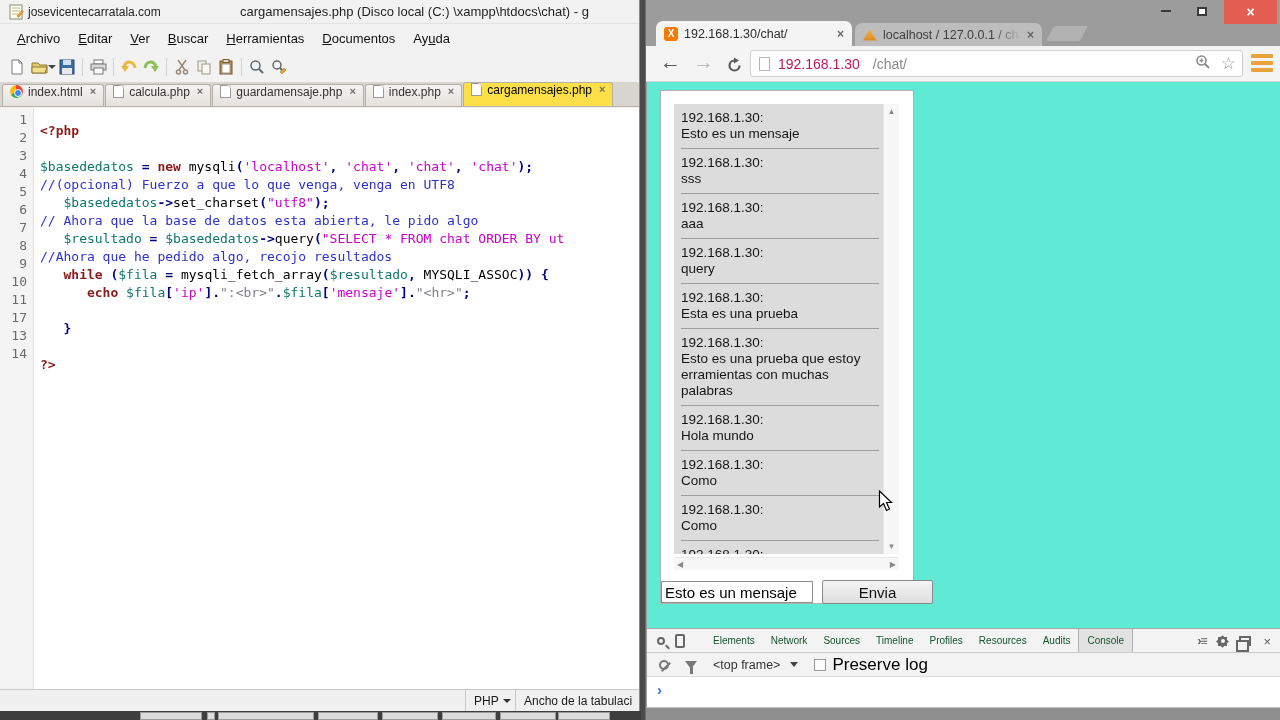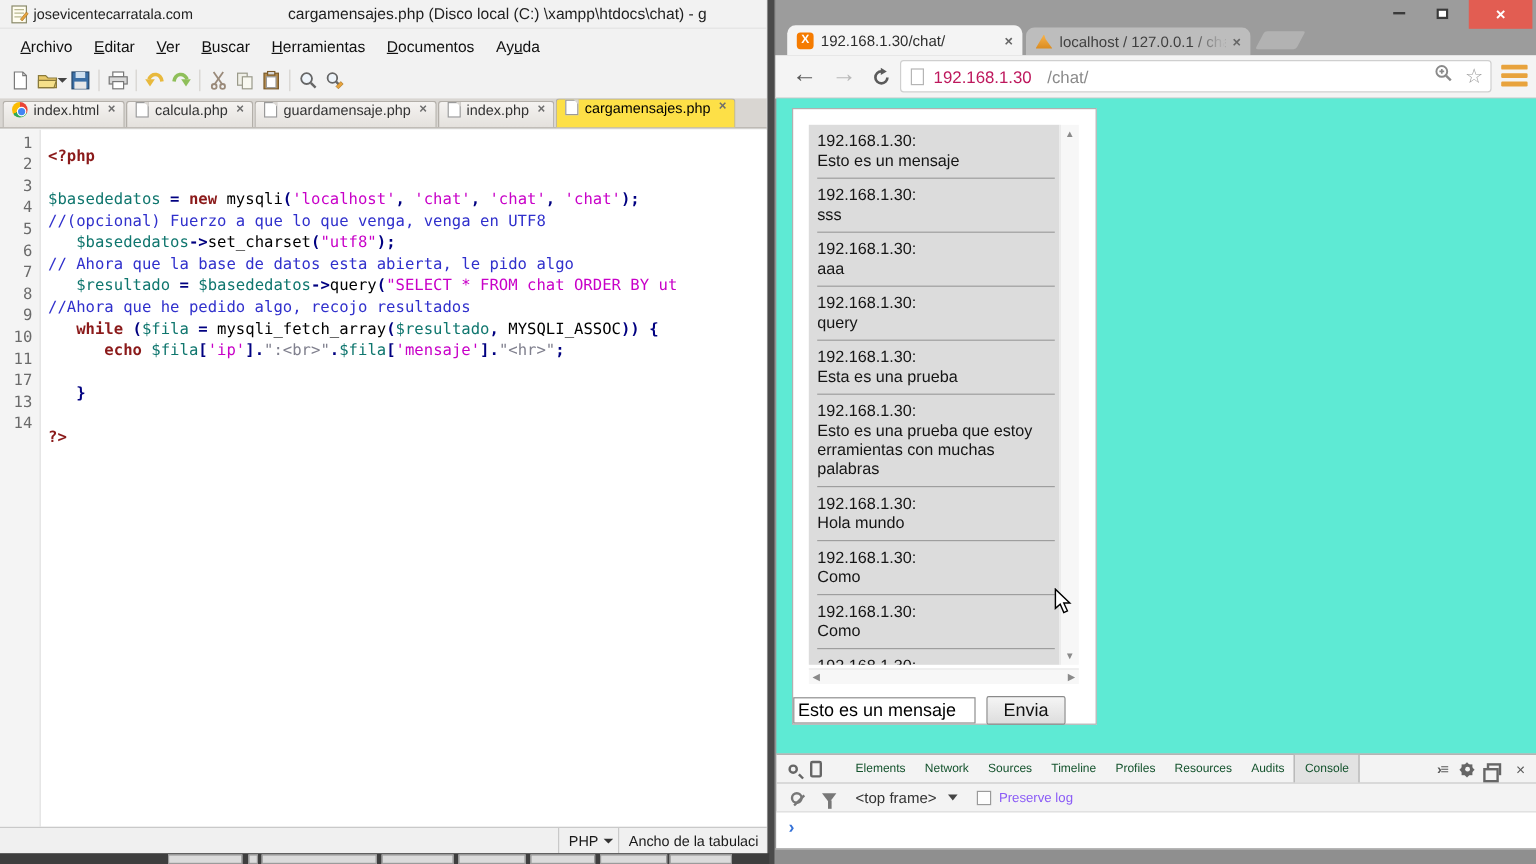--- a/index.html
+++ b/index.html
@@ -116,21 +116,21 @@
   #vscroll { width:16px; background:#f7f7f7; border-left:1px solid #e8e8e8; position:relative;
     font-size:8px; color:#8a8a8a; text-align:center; }
   #vscroll .up { position:absolute; top:3px; left:0; right:0; }
   #vscroll .down { position:absolute; bottom:3px; left:0; right:0; }
   #hscroll { position:absolute; left:13px; top:466px; width:225px; height:13px; background:#f7f7f7;
     border-top:1px solid #e8e8e8; font-size:8px; color:#8a8a8a; }
   #hscroll .left { position:absolute; left:3px; top:2px; }
   #hscroll .right { position:absolute; right:3px; top:2px; }
   #chat-input { position:absolute; left:0; top:490px; width:152px; height:22px;
     border:1px solid #8e8e8e; font-size:15px; padding:0 3px; font-family:"Liberation Sans",sans-serif; }
-  #send-btn { position:absolute; left:161px; top:489px; width:66px; height:24px;
+  #send-btn { position:absolute; left:161px; top:489px; width:111px; height:24px;
     background:linear-gradient(#f5f5f5,#dddddd); border:1px solid #8a8a8a; border-radius:2px;
     font-size:15px; color:#111; font-family:"Liberation Sans",sans-serif; }
   #mouse-cursor { position:absolute; left:231px; top:408px; z-index:60; }
 
   
   #devtools { position:absolute; left:1px; top:628px; width:634px; background:#f3f3f3;
     border-top:1px solid #a5a5a5; }
   #dt-row1 { height:24px; display:flex; align-items:center; border-bottom:1px solid #c9c9c9; position:relative; }
   #dt-tabs { display:flex; margin-left:20px; height:100%; align-items:center; }
   .dt-tab { padding:0 8px; font-size:10px; color:#14532d; height:100%; display:flex; align-items:center; }
@@ -156,21 +156,21 @@
     display:inline-block; margin-left:12px; }
   .noentry::after { content:""; position:absolute; left:-1px; top:4px; width:12px; height:2px;
     background:#777; transform:rotate(-45deg); }
   .funnel { display:inline-block; margin-left:16px; width:0; height:0; border-left:6px solid transparent;
     border-right:6px solid transparent; border-top:8px solid #777; position:relative; }
   .funnel::after { content:""; position:absolute; left:-1.5px; top:-2px; width:3px; height:7px; background:#777; }
   #frame-sel { margin-left:16px; font-size:12.5px; color:#333; }
   #frame-caret { width:0; height:0; border-left:4px solid transparent; border-right:4px solid transparent;
     border-top:5px solid #444; margin-left:10px; }
   #preserve-cb { width:12px; height:12px; border:1px solid #9a9a9a; background:#fdfdfd; margin-left:16px; }
-  #preserve-label { margin-left:6px; font-size:11px; color:#8b5cf6; }
+  #preserve-label { margin-left:6px; font-size:17px; color:#000000; }
   #dt-console { height:30px; background:#fff; }
   #console-chevron { color:#3572d8; font-weight:bold; font-size:15px; margin:4px 0 0 10px; display:inline-block; }
   #browser-bottom-strip { position:absolute; left:0; top:707px; width:635px; height:13px; background:#8f8f8f;
     border-top:1px solid #bdbdbd; }
 </style>
 </head>
 <body>
 
 <div id="editor-window">
   <div id="np-titlebar">

